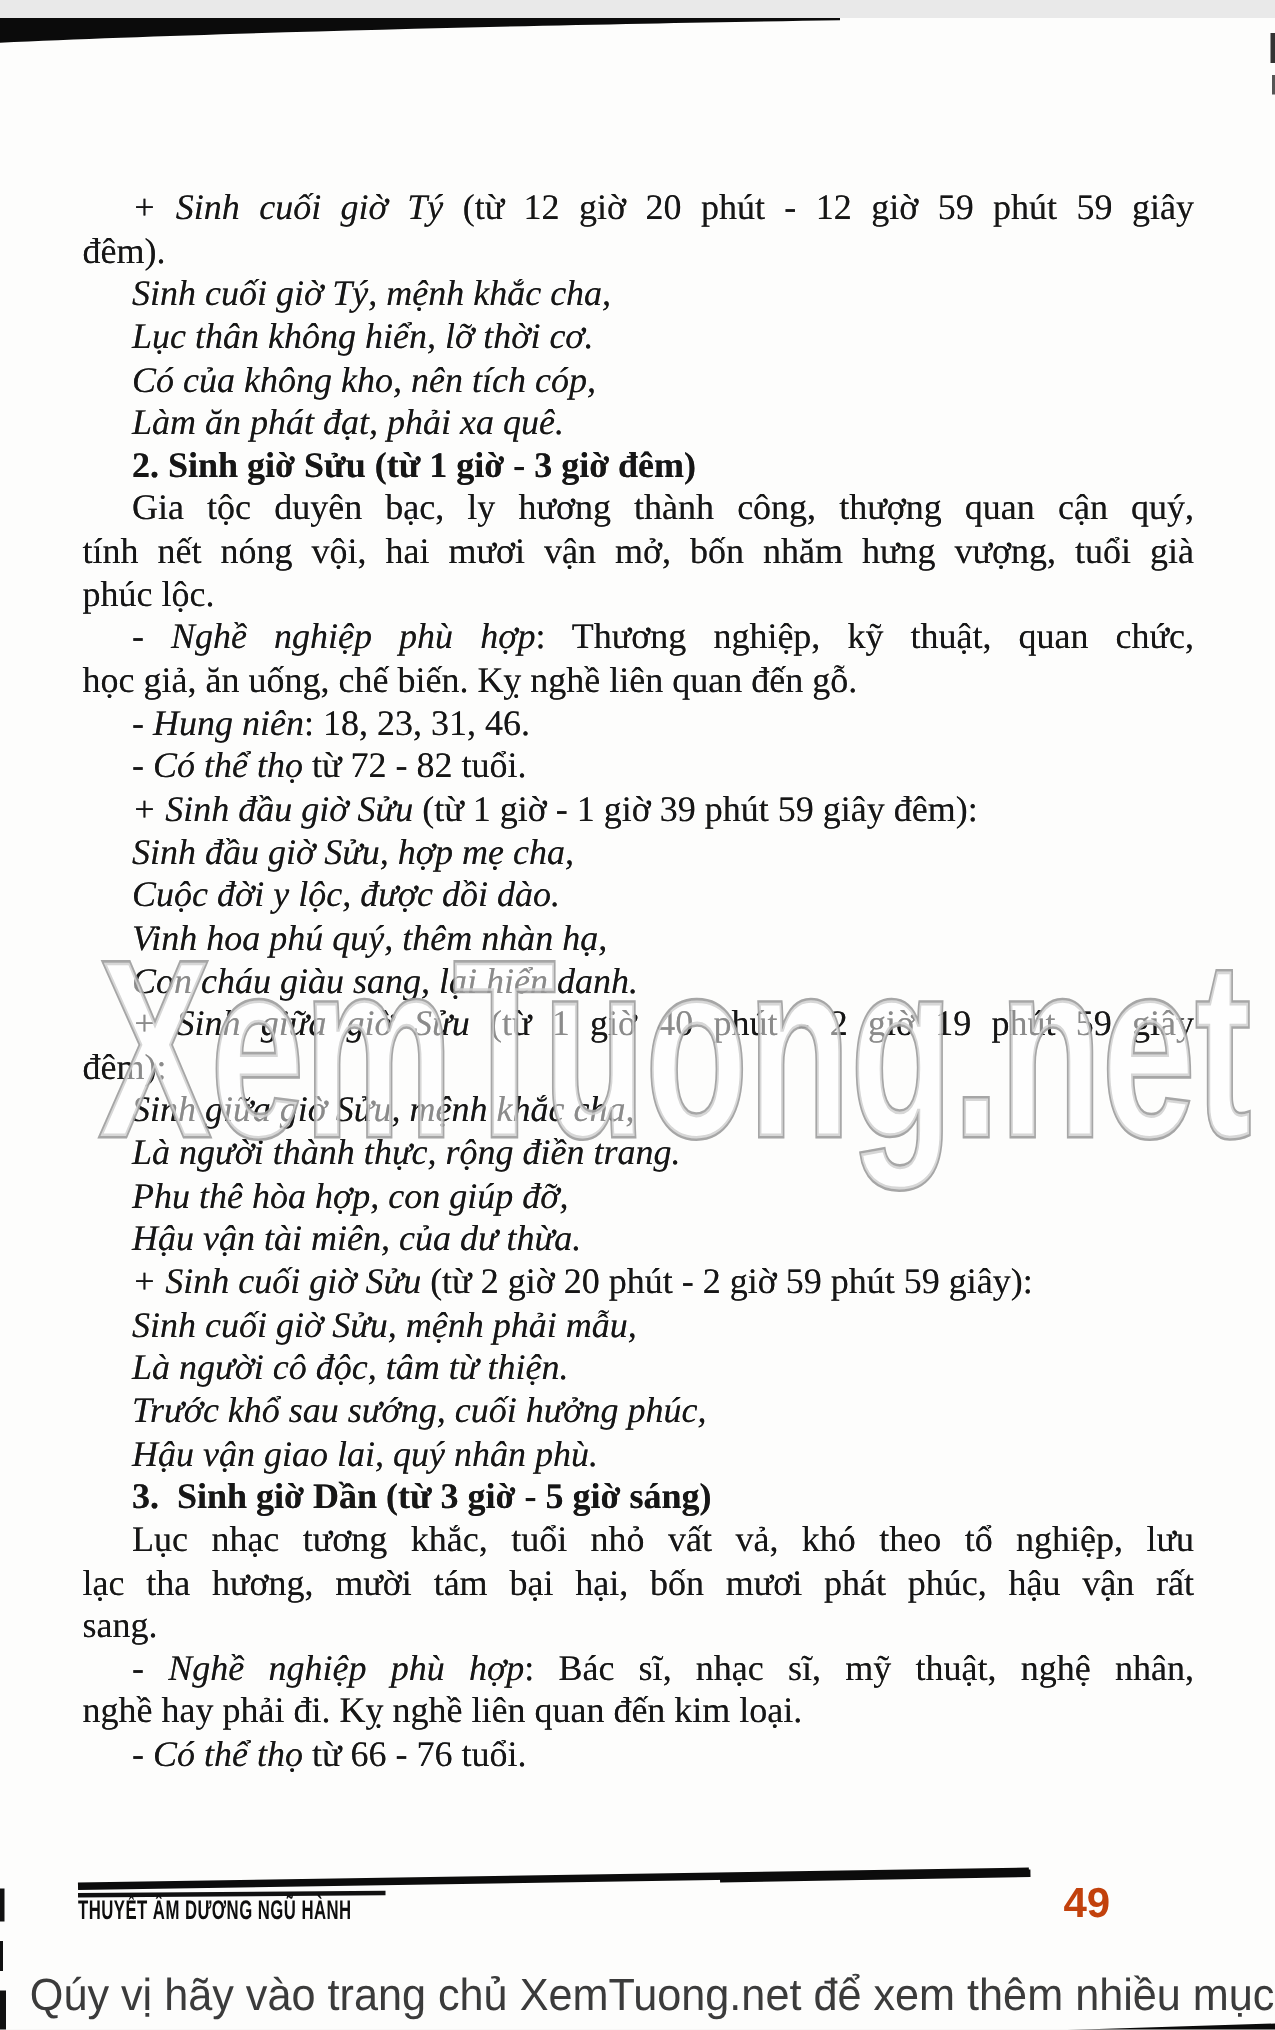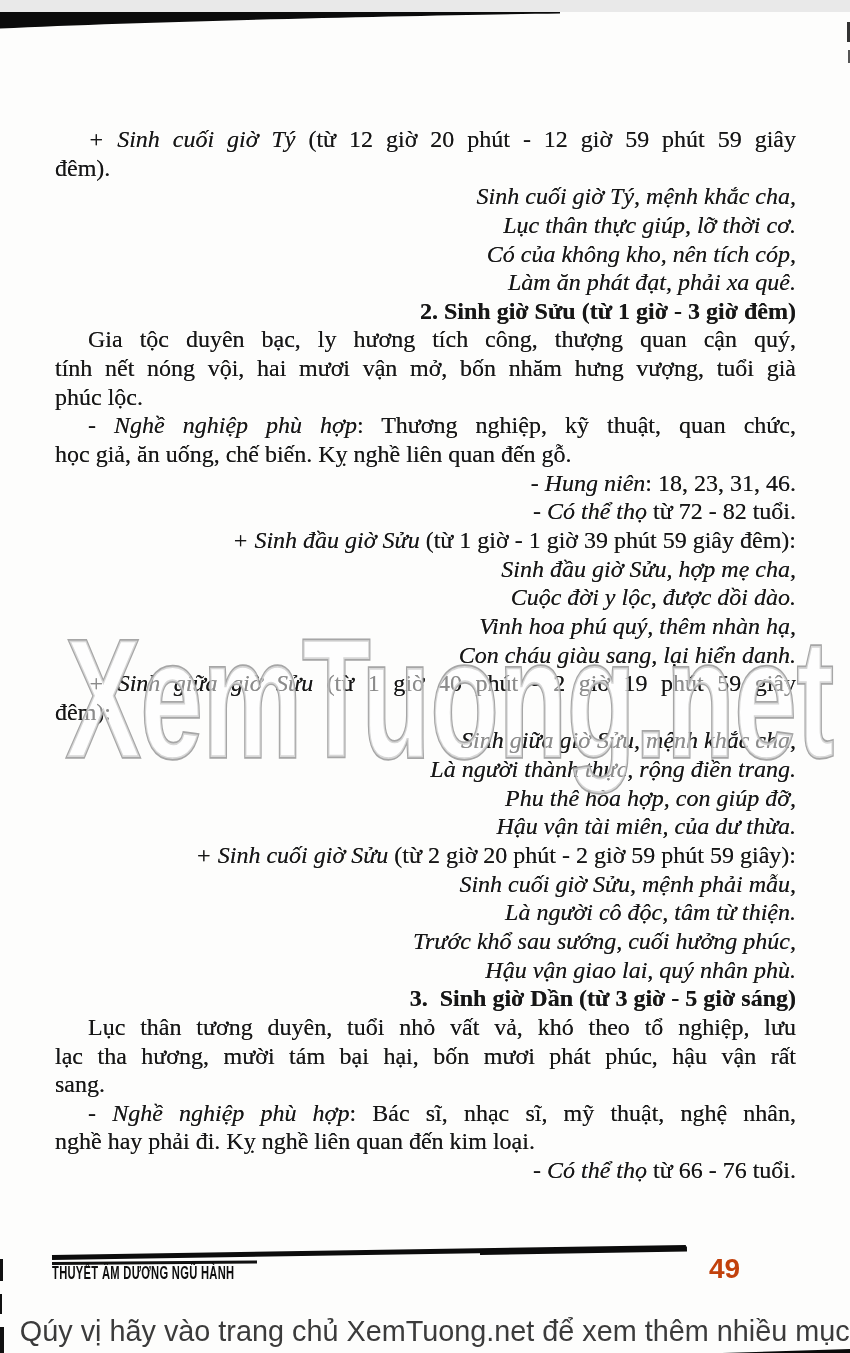--- a/index.html
+++ b/index.html
@@ -4,21 +4,21 @@
 <style>
   html,body{margin:0;padding:0;}
   body{width:850px;height:1353px;background:#e9e9e9;}
   .page{position:relative;width:850px;height:1353px;background:#fdfdfc;overflow:hidden;
         font-family:"Liberation Serif","DejaVu Serif",serif;margin-top:12px;}
   
   .text-block{position:absolute;left:55px;top:113px;width:741px;
               font-size:24px;line-height:28.65px;color:#161616;
               text-shadow:0 0 .4px rgba(0,0,0,.65);}
   .line{height:28.65px;overflow:visible;}
-  .line.indent{padding-left:33px;text-align:right;}
+  .line.indent{padding-left:33px;}
   .line.fill{text-align:justify;text-align-last:justify;}
   .seg-r{font-style:normal;font-weight:normal;}
   .seg-i{font-style:italic;font-weight:normal;}
   .seg-b{font-style:normal;font-weight:bold;}
   
   .watermark{position:absolute;left:55px;top:597px;width:790px;height:200px;
              pointer-events:none;opacity:.92;}
   
   .footer-rule{position:absolute;left:52px;top:1243px;width:634px;height:4.5px;
                background:#0c0c0c;transform:rotate(-0.9deg);transform-origin:left center;}
@@ -54,25 +54,25 @@
 <div class="page">
 
   <svg class="art top-wedge" width="560" height="18" aria-hidden="true">
     <path d="M0,0 L560,0 L560,1.5 C420,3.5 160,9 0,16.5 Z" fill="#0b0b0b"></path>
   </svg>
 
   <div class="text-block">
       <div class="line indent fill"><span class="seg-i">+ Sinh cuối giờ Tý</span><span class="seg-r"> (từ 12 giờ 20 phút - 12 giờ 59 phút 59 giây</span></div>
       <div class="line"><span class="seg-r">đêm).</span></div>
       <div class="line indent"><span class="seg-i">Sinh cuối giờ Tý, mệnh khắc cha,</span></div>
-      <div class="line indent"><span class="seg-i">Lục thân thực giúp, lỡ thời cơ.</span></div>
+      <div class="line indent"><span class="seg-i">Lục thân không hiển, lỡ thời cơ.</span></div>
       <div class="line indent"><span class="seg-i">Có của không kho, nên tích cóp,</span></div>
       <div class="line indent"><span class="seg-i">Làm ăn phát đạt, phải xa quê.</span></div>
       <div class="line indent"><span class="seg-b">2. Sinh giờ Sửu (từ 1 giờ - 3 giờ đêm)</span></div>
-      <div class="line indent fill"><span class="seg-r">Gia tộc duyên bạc, ly hương tích công, thượng quan cận quý,</span></div>
+      <div class="line indent fill"><span class="seg-r">Gia tộc duyên bạc, ly hương thành công, thượng quan cận quý,</span></div>
       <div class="line fill"><span class="seg-r">tính nết nóng vội, hai mươi vận mở, bốn nhăm hưng vượng, tuổi già</span></div>
       <div class="line"><span class="seg-r">phúc lộc.</span></div>
       <div class="line indent fill"><span class="seg-i">- Nghề nghiệp phù hợp</span><span class="seg-r">: Thương nghiệp, kỹ thuật, quan chức,</span></div>
       <div class="line"><span class="seg-r">học giả, ăn uống, chế biến. Kỵ nghề liên quan đến gỗ.</span></div>
       <div class="line indent"><span class="seg-i">- Hung niên</span><span class="seg-r">: 18, 23, 31, 46.</span></div>
       <div class="line indent"><span class="seg-i">- Có thể thọ</span><span class="seg-r"> từ 72 - 82 tuổi.</span></div>
       <div class="line indent"><span class="seg-i">+ Sinh đầu giờ Sửu</span><span class="seg-r"> (từ 1 giờ - 1 giờ 39 phút 59 giây đêm):</span></div>
       <div class="line indent"><span class="seg-i">Sinh đầu giờ Sửu, hợp mẹ cha,</span></div>
       <div class="line indent"><span class="seg-i">Cuộc đời y lộc, được dồi dào.</span></div>
       <div class="line indent"><span class="seg-i">Vinh hoa phú quý, thêm nhàn hạ,</span></div>
@@ -82,21 +82,21 @@
       <div class="line indent"><span class="seg-i">Sinh giữa giờ Sửu, mệnh khắc cha,</span></div>
       <div class="line indent"><span class="seg-i">Là người thành thực, rộng điền trang.</span></div>
       <div class="line indent"><span class="seg-i">Phu thê hòa hợp, con giúp đỡ,</span></div>
       <div class="line indent"><span class="seg-i">Hậu vận tài miên, của dư thừa.</span></div>
       <div class="line indent"><span class="seg-i">+ Sinh cuối giờ Sửu</span><span class="seg-r"> (từ 2 giờ 20 phút - 2 giờ 59 phút 59 giây):</span></div>
       <div class="line indent"><span class="seg-i">Sinh cuối giờ Sửu, mệnh phải mẫu,</span></div>
       <div class="line indent"><span class="seg-i">Là người cô độc, tâm từ thiện.</span></div>
       <div class="line indent"><span class="seg-i">Trước khổ sau sướng, cuối hưởng phúc,</span></div>
       <div class="line indent"><span class="seg-i">Hậu vận giao lai, quý nhân phù.</span></div>
       <div class="line indent"><span class="seg-b">3.&nbsp; Sinh giờ Dần (từ 3 giờ - 5 giờ sáng)</span></div>
-      <div class="line indent fill"><span class="seg-r">Lục thân tương duyên, tuổi nhỏ vất vả, khó theo tổ nghiệp, lưu</span></div>
+      <div class="line indent fill"><span class="seg-r">Lục nhạc tương khắc, tuổi nhỏ vất vả, khó theo tổ nghiệp, lưu</span></div>
       <div class="line fill"><span class="seg-r">lạc tha hương, mười tám bại hại, bốn mươi phát phúc, hậu vận rất</span></div>
       <div class="line"><span class="seg-r">sang.</span></div>
       <div class="line indent fill"><span class="seg-i">- Nghề nghiệp phù hợp</span><span class="seg-r">: Bác sĩ, nhạc sĩ, mỹ thuật, nghệ nhân,</span></div>
       <div class="line"><span class="seg-r">nghề hay phải đi. Kỵ nghề liên quan đến kim loại.</span></div>
       <div class="line indent"><span class="seg-i">- Có thể thọ</span><span class="seg-r"> từ 66 - 76 tuổi.</span></div>
     </div>
 
   <svg class="watermark" width="790" height="200" viewBox="0 0 790 200" aria-hidden="false">
     <text x="395" y="148" text-anchor="middle" textLength="768" lengthAdjust="spacingAndGlyphs" font-family="Liberation Sans, DejaVu Sans, sans-serif" font-weight="bold" font-size="168" fill="rgba(255,255,255,0.55)" stroke="#9f9f9f" stroke-width="3.4" paint-order="stroke">XemTuong.net</text>
   </svg>

